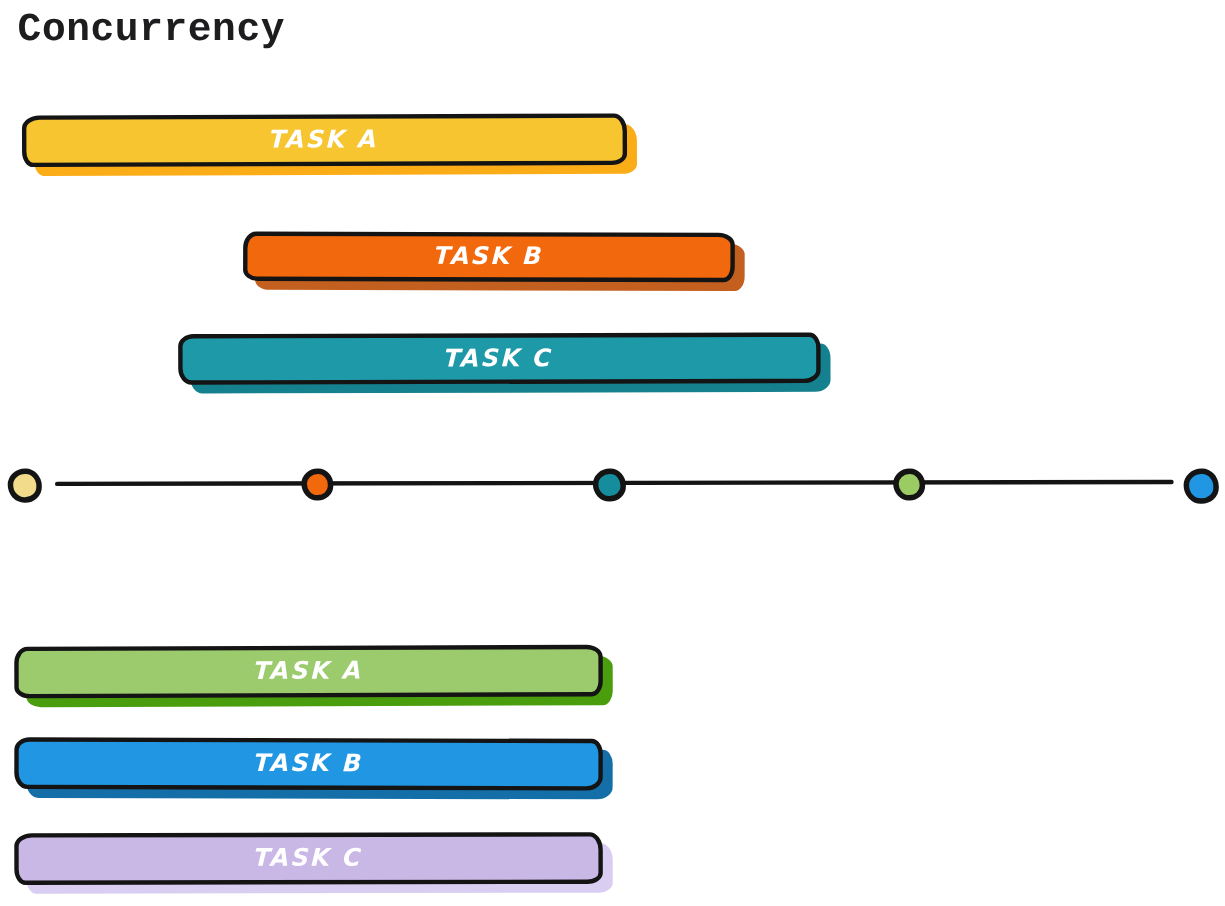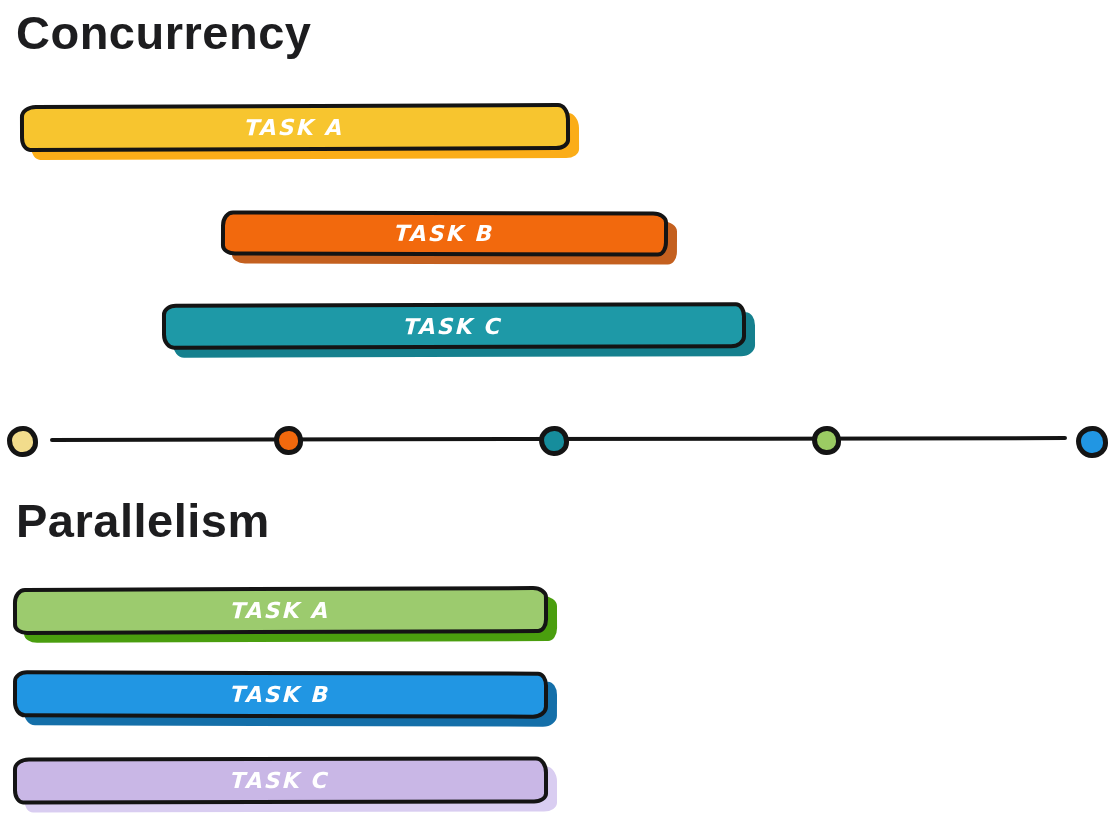--- a/index.html
+++ b/index.html
@@ -12,22 +12,22 @@
     position: relative;
     width: 1114px;
     height: 824px;
     background: #ffffff;
     overflow: hidden;
   }
   .section-title {
     position: absolute;
     left: 16px;
     margin: 0;
-    font-family: Liberation Sans, sans-serif;
-    font-size: 47px;
+    font-family: Liberation Mono, monospace;
+    font-size: 36px;
     font-weight: 700;
     letter-spacing: 0.5px;
     color: #1d1d1f;
     line-height: 1.15;
   }
   .title-concurrency { top: 6px; }
   .title-parallelism { top: 494px; }
 
   .task-bar {
     position: absolute;
@@ -84,21 +84,20 @@
 
   <div>
     <div class="timeline-line" style="left: 50px; width: 1017px; top: 437px; background: rgb(20, 20, 20);"></div>
     <div class="timeline-dot" style="width: 21px; height: 21px; left: 6.5px; top: 425.5px; background: rgb(242, 220, 140);"></div>
     <div class="timeline-dot" style="width: 19px; height: 19px; left: 273.5px; top: 425.5px; background: rgb(242, 105, 13);"></div>
     <div class="timeline-dot" style="width: 20px; height: 20px; left: 539px; top: 426px; background: rgb(22, 141, 156);"></div>
     <div class="timeline-dot" style="width: 19px; height: 19px; left: 811.5px; top: 425.5px; background: rgb(155, 203, 99);"></div>
     <div class="timeline-dot" style="width: 22px; height: 22px; left: 1076px; top: 426px; background: rgb(33, 150, 227);"></div>
   </div>
 
-  <h1 class="section-title title-parallelism">Parallelism</h1>
 
   <div class="task-bar r2" style="left: 13px; top: 587px; width: 535px; height: 47px; background: rgb(156, 203, 110); box-shadow: rgb(74, 158, 14) 10px 9px 0px -1px; transform: rotate(-0.2deg);">
     <span class="task-label">TASK A</span>
   </div>
   <div class="task-bar r3" style="left: 13px; top: 671px; width: 535px; height: 47px; background: rgb(33, 150, 227); box-shadow: rgb(20, 111, 169) 10px 9px 0px -1px; transform: rotate(0.15deg);">
     <span class="task-label">TASK B</span>
   </div>
   <div class="task-bar r1" style="left: 13px; top: 757px; width: 535px; height: 47px; background: rgb(201, 183, 230); box-shadow: rgb(217, 205, 241) 10px 9px 0px -1px; transform: rotate(-0.1deg);">
     <span class="task-label">TASK C</span>
   </div>

